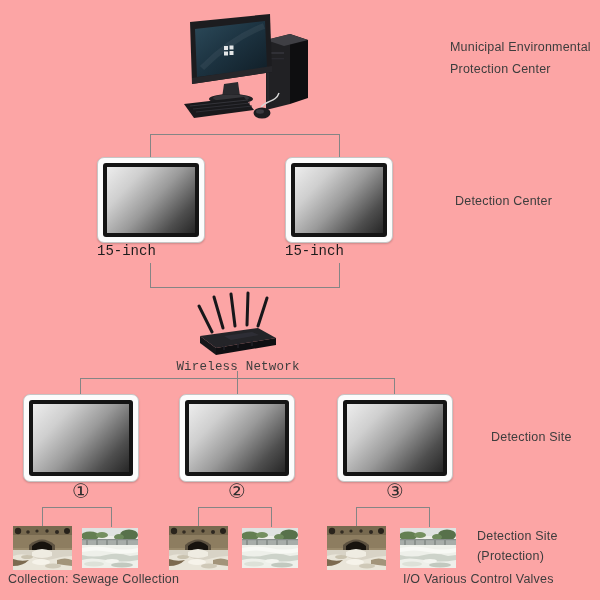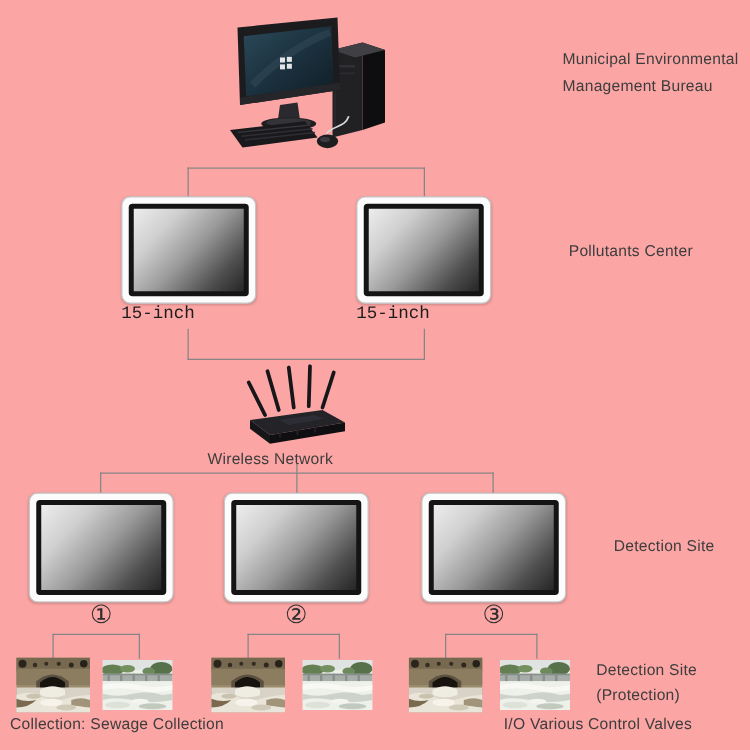--- a/index.html
+++ b/index.html
@@ -21,21 +21,21 @@
   
   .monitor{
     position:absolute;background:#fcfcfc;border:1px solid #c6c6c6;border-radius:7px;
     padding:5px;box-sizing:border-box;box-shadow:0 1px 2px rgba(0,0,0,.18);
   }
   .bezel{width:100%;height:100%;background:#141414;border-radius:3px;padding:4px;box-sizing:border-box;}
   .scr{width:100%;height:100%;
     background:linear-gradient(133deg,#ededed 0%,#cfcfcf 26%,#9a9a9a 52%,#4e4e4e 80%,#262626 100%);}
   
   .label{position:absolute;font-size:12.5px;font-weight:500;letter-spacing:.2px;color:var(--text);line-height:22px;white-space:nowrap;}
-  .label.center{}
+  .label.center{text-align:center;font-family:Liberation Mono, monospace;}
   .mono-label{position:absolute;font-family:"Liberation Mono","DejaVu Sans Mono",monospace;
     font-size:14px;color:#1c1c1c;text-align:left;white-space:nowrap;}
   .circ-num{position:absolute;font-family:"DejaVu Sans",sans-serif;font-size:20px;color:#2e2e2e;text-align:center;line-height:20px;}
   .photo{position:absolute;display:block;}
 </style>
 </head>
 <body style="background: rgb(255, 255, 255);">
 
 <svg width="0" height="0" style="position:absolute" aria-hidden="true">
   <defs>
@@ -143,39 +143,39 @@
 </svg>
 
 <div class="stage">
 
   <svg class="abs" style="left:182px;top:8px;width:132px;height:114px" viewBox="0 0 132 114">
     <use href="#desktop-pc"></use>
   </svg>
 
   <div class="label" style="left:450px;top:36px">
     <div>Municipal Environmental</div>
-    <div>Management Bureau</div>
+    <div>Protection Center</div>
   </div>
 
   <div class="bracket-down" style="left:150px;top:134px;width:188px;height:23px"></div>
 
   <div class="monitor" style="left:97px;top:157px;width:108px;height:86px">
     <div class="bezel">
       <div class="scr"></div>
     </div>
   </div>
   <div class="monitor" style="left:285px;top:157px;width:108px;height:86px">
     <div class="bezel">
       <div class="scr"></div>
     </div>
   </div>
   <div class="mono-label" style="left:97px;top:243px;width:108px">15-inch</div>
   <div class="mono-label" style="left:285px;top:243px;width:108px">15-inch</div>
 
-  <div class="label" style="left:455px;top:190px">Pollutants Center</div>
+  <div class="label" style="left:455px;top:190px">Detection Center</div>
 
   <div class="bracket-up" style="left:150px;top:263px;width:188px;height:24px"></div>
 
   <svg class="abs" style="left:194px;top:290px;width:88px;height:68px" viewBox="0 0 88 68">
     <use href="#router"></use>
   </svg>
   <div class="label center" style="left:166px;top:356px;width:144px">Wireless Network</div>
 
   <div class="vline" style="left:237px;top:371px;height:7px"></div>
   <div class="hline" style="left:80px;top:378px;width:315px"></div>

